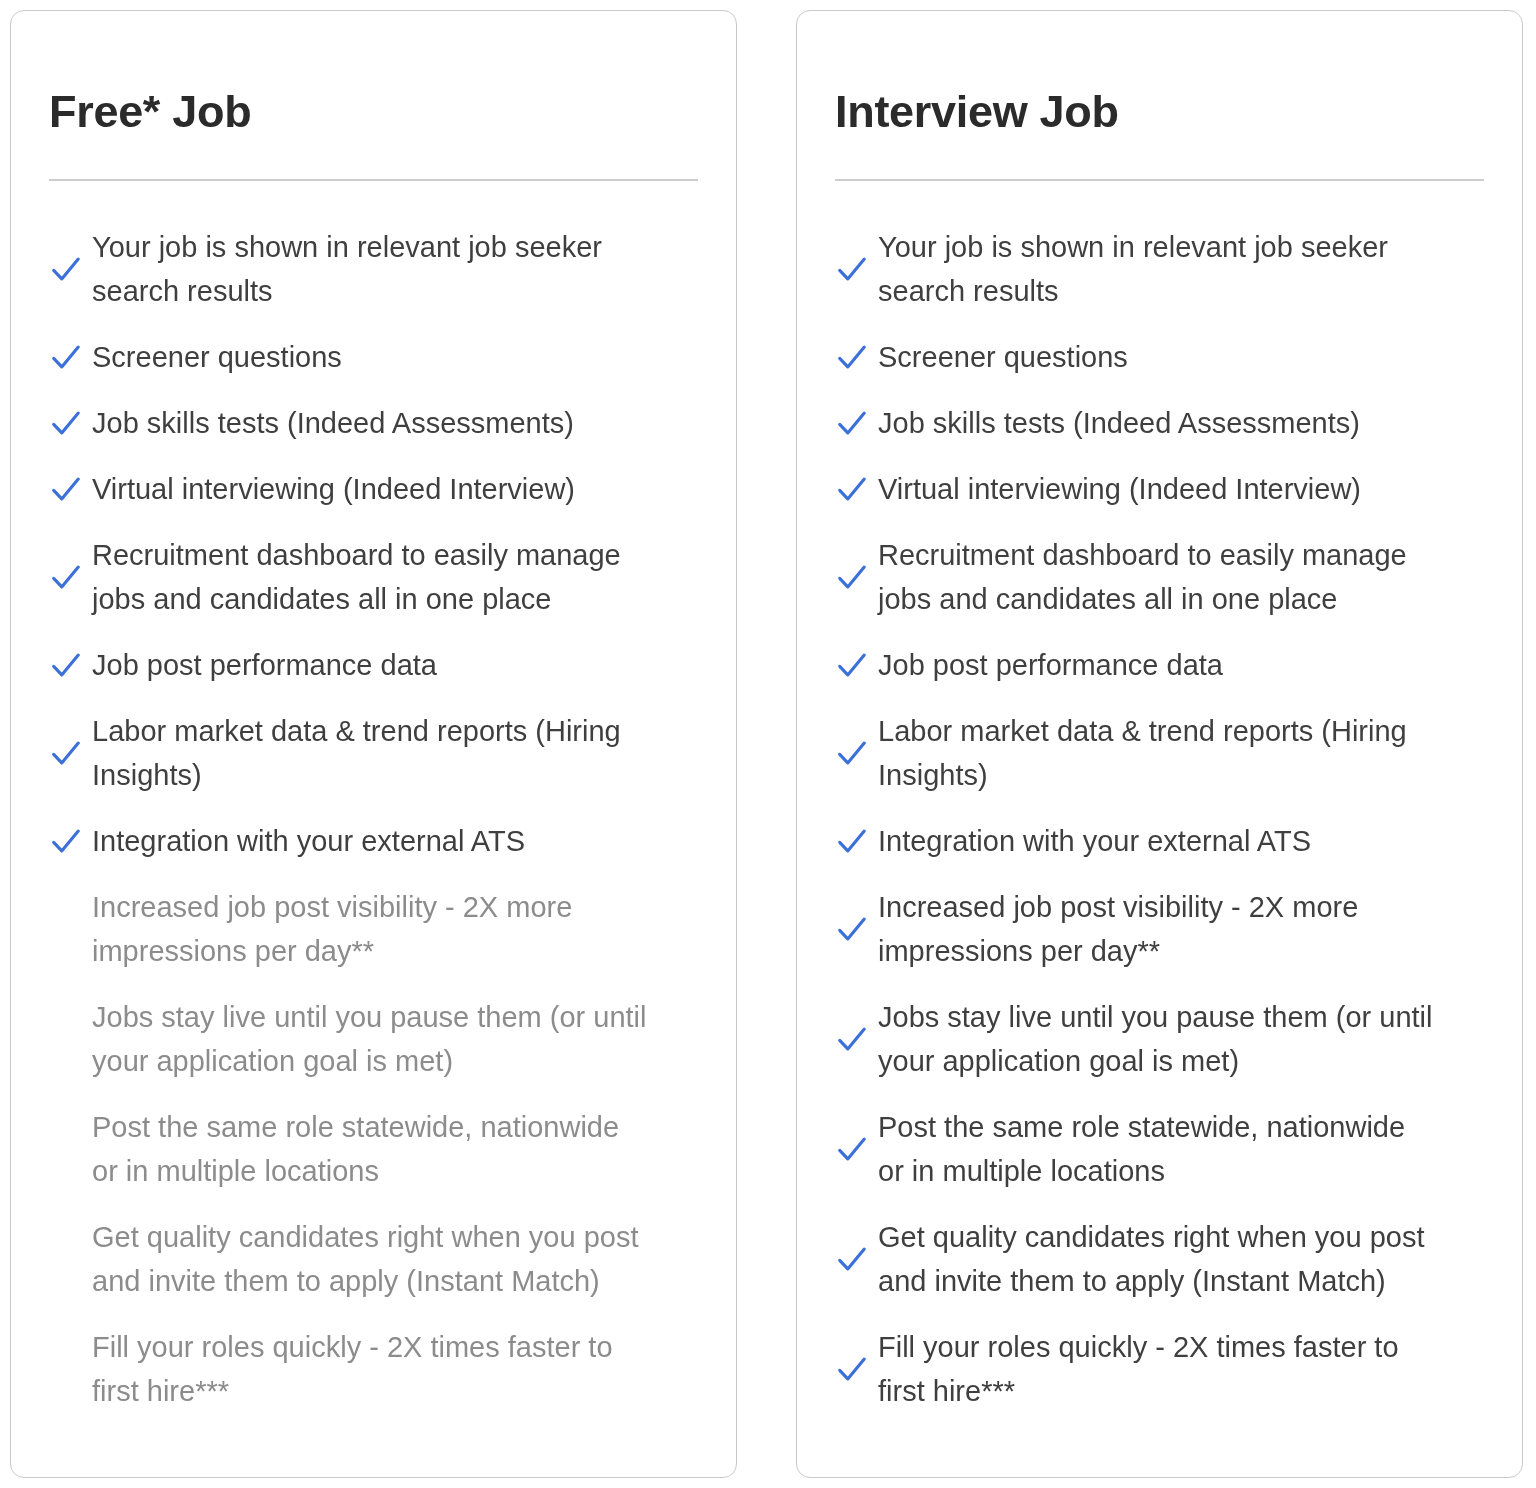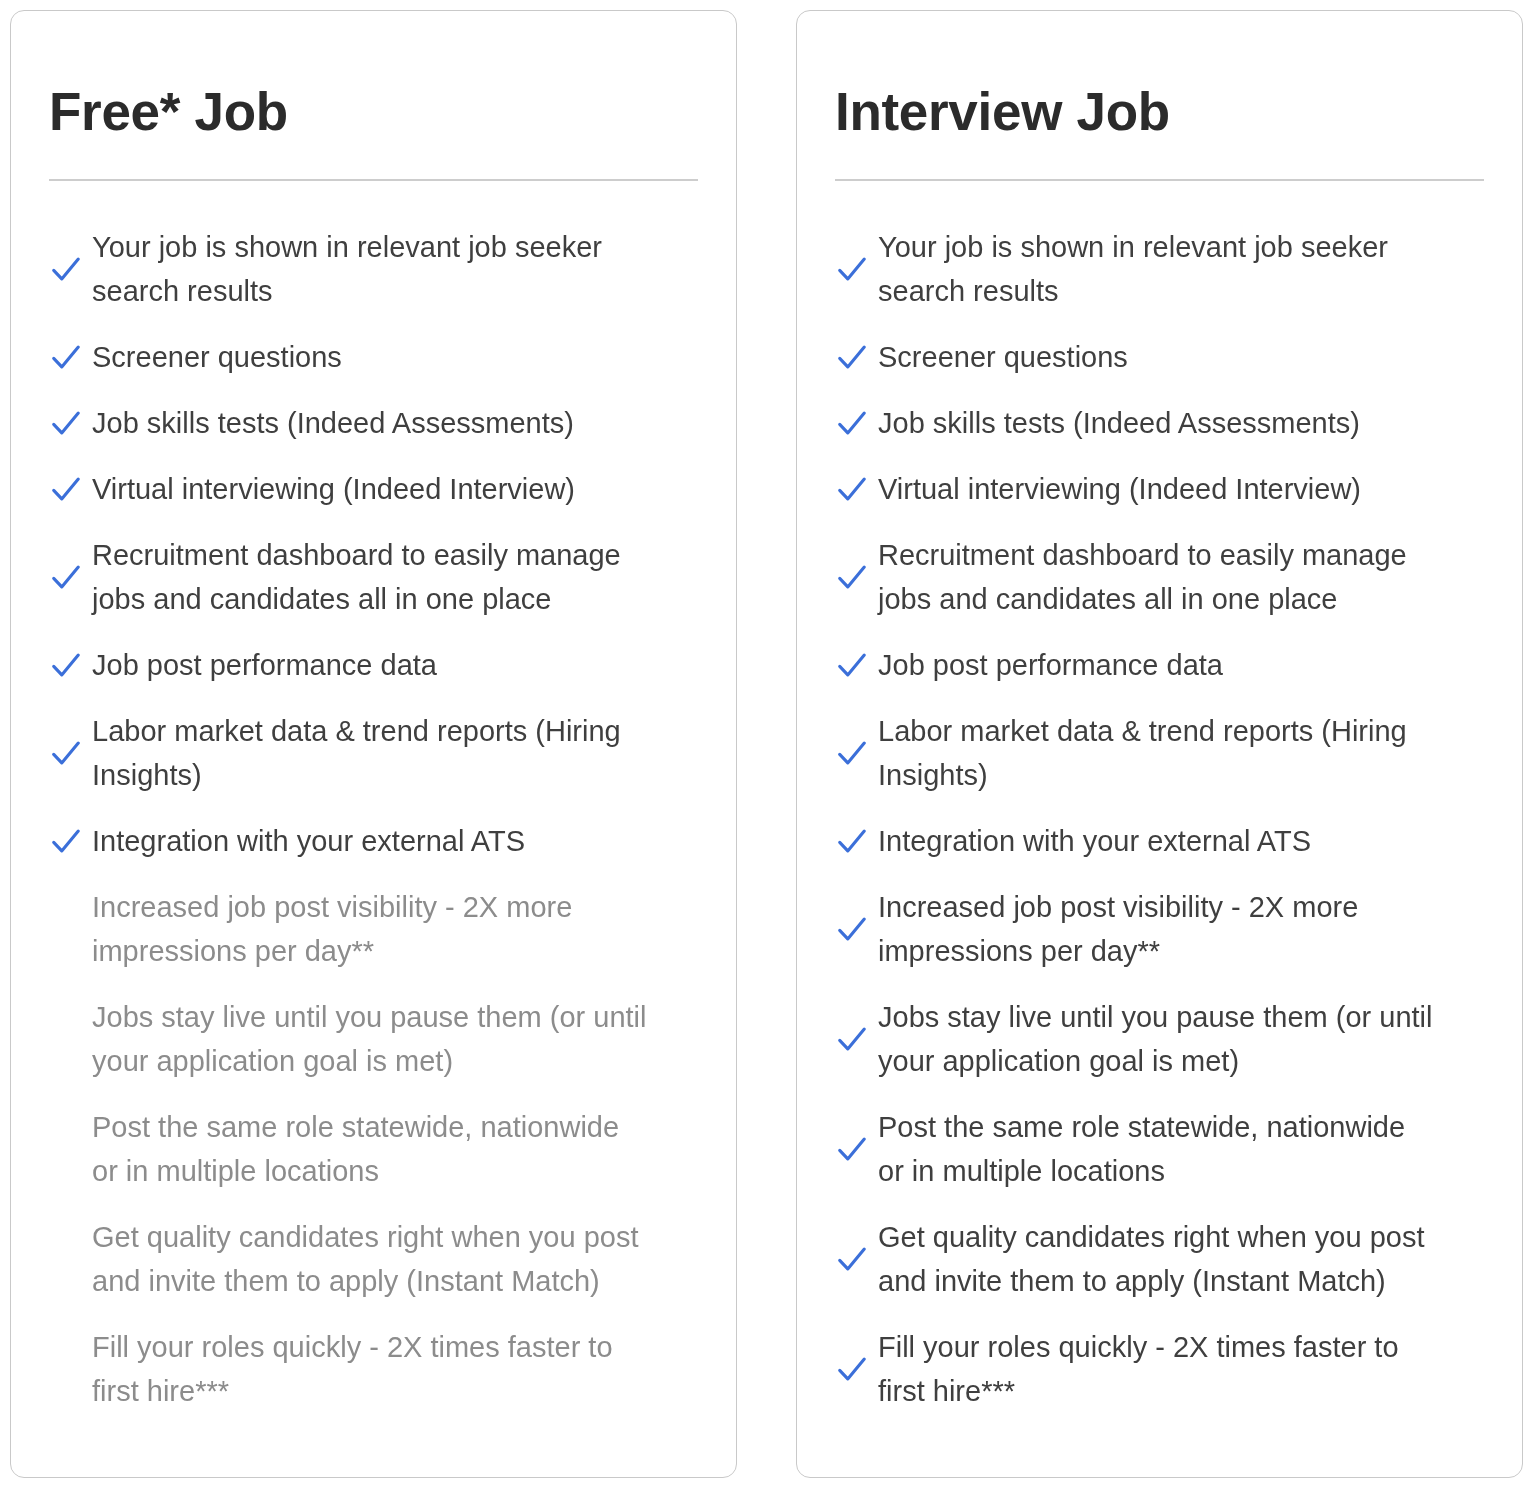--- a/index.html
+++ b/index.html
@@ -23,21 +23,21 @@
     width: 727px;
     height: 1468px;
     border: 1px solid var(--card-border, #c9c9c9);
     border-radius: 14px;
     background: #ffffff;
     padding: 76px 38px 40px 38px;
     overflow: hidden;
   }
   .card-title {
     margin: 0;
-    font-size: 53px;
+    font-size: 45px;
     line-height: 50px;
     font-weight: 700;
     letter-spacing: -0.3px;
     color: var(--title-color, #2b2b2b);
   }
   .divider {
     border: none;
     border-top: 2px solid var(--divider-color, #cdcdcd);
     margin: 42px 0 0 0;
   }

